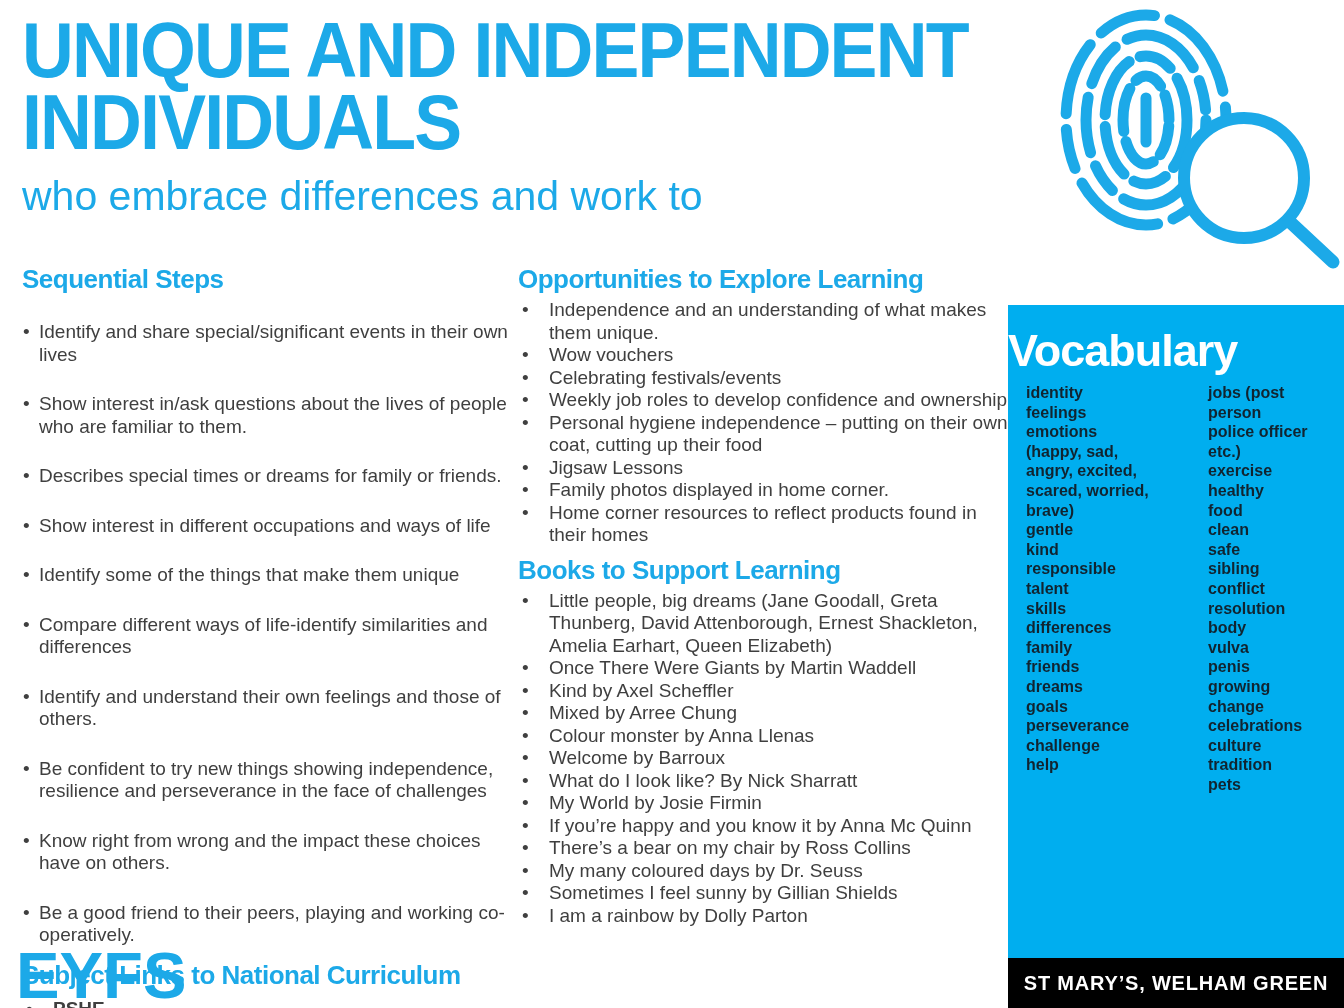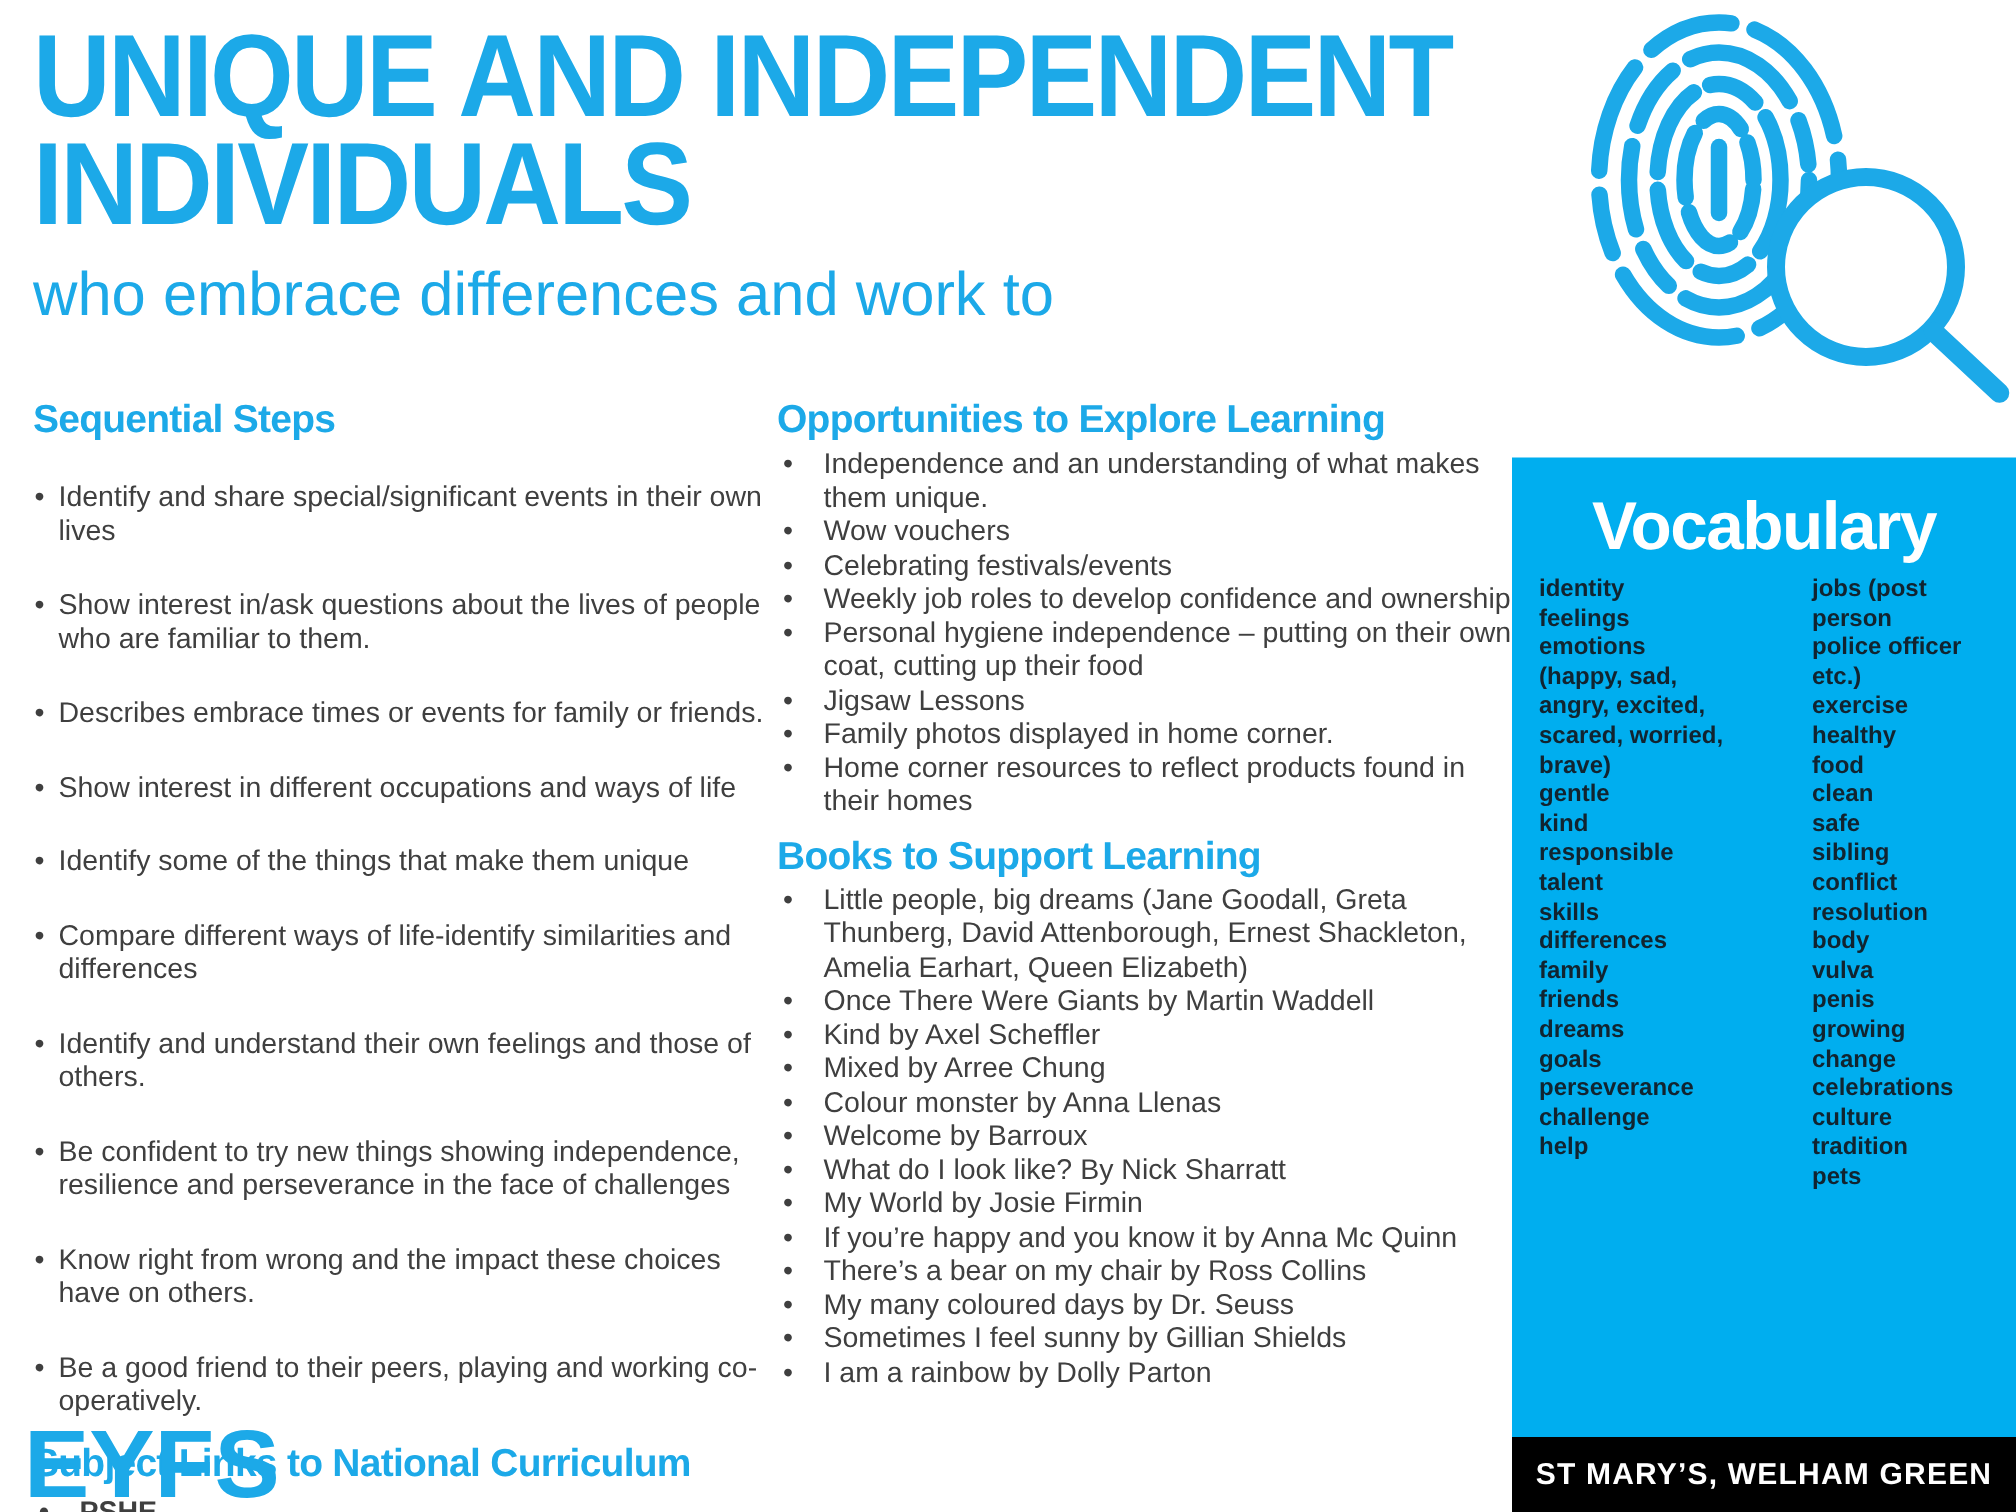--- a/index.html
+++ b/index.html
@@ -32,21 +32,21 @@
   ul.wide li{padding-left:31px;}
   ul.wide li::before{content:"•";position:absolute;left:4px;}
   ul.subject{list-style:none;font-size:19px;line-height:25px;margin-top:4px;}
   ul.subject li{position:relative;padding-left:31px;font-weight:bold;}
   ul.subject li::before{content:"•";position:absolute;left:4px;}
   .mt{margin-top:13px;}
   
   .vocab{position:absolute;left:1008px;top:305px;width:336px;height:653px;
     background:var(--box_blue);}
   .vocab h2{color:var(--white);font-size:45px;font-weight:900;letter-spacing:-1px;
-    text-align:center;margin-top:20px;}
+    margin-top:20px;}
   .vocab .cols{position:absolute;left:18px;top:78px;right:8px;display:flex;gap:32px;}
   .vlist{list-style:none;font-size:16px;line-height:19.6px;color:var(--vocab_text);font-weight:600;}
   .vlist.c1{width:150px;}
   .vlist.c2{flex:1;}
   
   .footer-bar{position:absolute;left:1008px;top:958px;width:336px;height:50px;
     background:var(--footer_bg);display:flex;align-items:center;justify-content:center;}
   .footer-bar span{color:var(--white);font-size:20px;font-weight:700;letter-spacing:.8px;white-space:nowrap;}
   .eyfs{position:absolute;left:16px;top:944px;color:var(--accent);
     font-size:64px;font-weight:900;letter-spacing:0px;line-height:64px;
@@ -78,21 +78,21 @@
       <line x1="245" y1="219" x2="289" y2="260" stroke="#1CA9E8" stroke-width="13" stroke-linecap="round"></line>
     </g>
   </svg>
 
   <div class="col col1">
     <h2 class="sec">Sequential Steps</h2>
     <ul class="bullets tight">
 
     <li>Identify and share special/significant events in their own lives</li>
         <li>Show interest in/ask questions about the lives of people who are familiar to them.</li>
-        <li>Describes embrace times or events for family or friends.</li>
+        <li>Describes special times or dreams for family or friends.</li>
         <li>Show interest in different occupations and ways of life</li>
         <li>Identify some of the things that make them unique</li>
         <li>Compare different ways of life-identify similarities and differences</li>
         <li>Identify and understand their own feelings and those of others.</li>
         <li>Be confident to try new things showing independence, resilience and perseverance in the face of challenges</li>
         <li>Know right from wrong and the impact these choices have on others.</li>
         <li>Be a good friend to their peers, playing and working co-operatively.</li>
       </ul>
     <h2 class="sec wrap mt">Subject Links to National Curriculum</h2>
     <ul class="subject">

